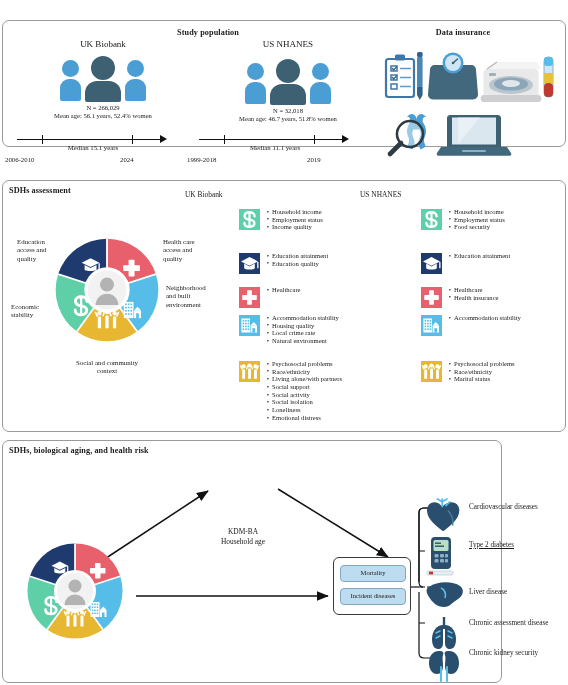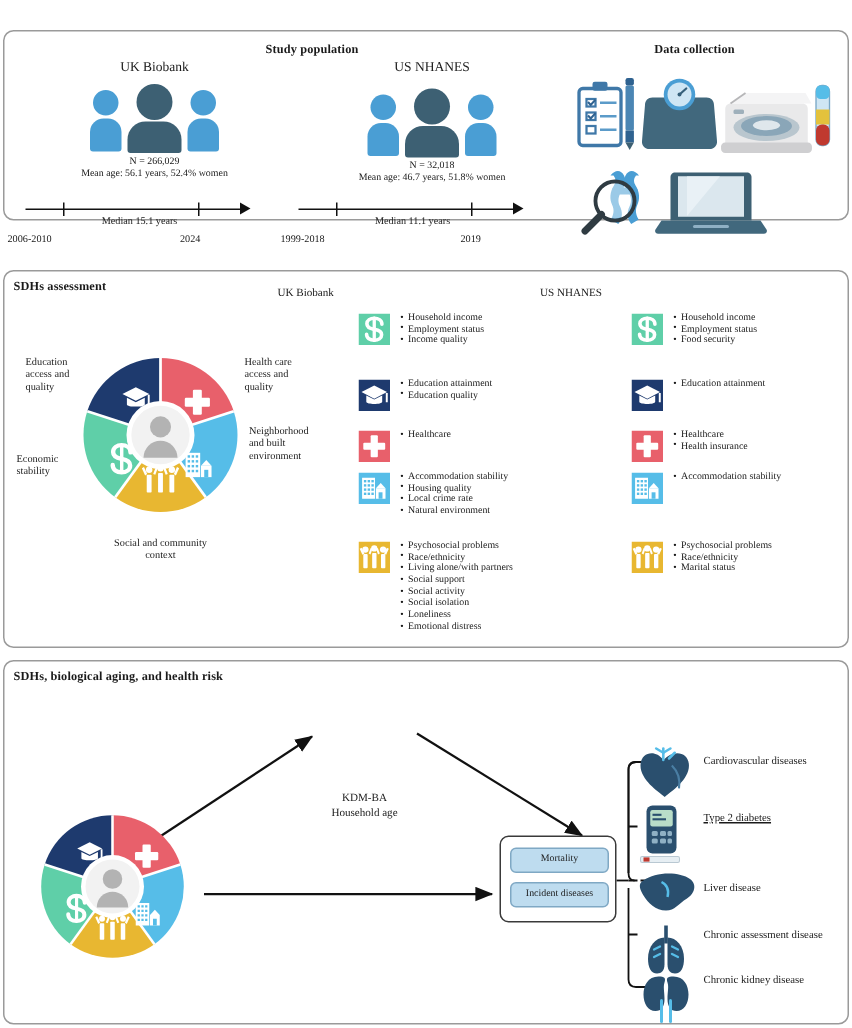--- a/index.html
+++ b/index.html
@@ -2,21 +2,21 @@
 <html><head>
 <meta charset="utf-8">
 <style>
   html,body{margin:0;padding:0;background:#ffffff;}
   body{width:568px;height:685px;position:relative;
        font-family:"Liberation Serif","DejaVu Serif",serif;
        color:#1a1a1a;-webkit-font-smoothing:antialiased;}
   .panel{position:absolute;border:1px solid #9a9a9a;border-radius:7px;background:#fff;box-sizing:border-box;}
   #panel-study{left:2px;top:20px;width:564px;height:127px;}
   #panel-sdh{left:2px;top:180px;width:564px;height:252px;}
-  #panel-risk{left:2px;top:440px;width:564px;height:243px;}
+  #panel-risk{left:2px;top:440px;width:500px;height:243px;}
 
   .panel-title{position:absolute;font-weight:bold;font-size:8.2px;letter-spacing:.1px;}
   .ctr-title{text-align:center;}
   .sub-title{position:absolute;font-size:9px;text-align:center;}
   .small{font-size:6.6px;line-height:1.22;text-align:center;}
   .lbl{position:absolute;font-size:6.9px;line-height:1.2;}
 
   
   .trio{position:absolute;}
   .trio i{position:absolute;display:block;}
@@ -61,21 +61,21 @@
 
   .dis-row{position:absolute;font-size:7.2px;line-height:1.18;}
 
   svg.ovl{position:absolute;left:0;top:0;pointer-events:none;}
 </style>
 </head>
 <body>
 
 <div class="panel" id="panel-study">
   <div class="panel-title ctr-title" style="left:60px;top:7px;width:290px;">Study population</div>
-  <div class="panel-title ctr-title" style="left:360px;top:7px;width:200px;">Data collection</div>
+  <div class="panel-title ctr-title" style="left:360px;top:7px;width:200px;">Data insurance</div>
 
   <div class="sub-title" style="left:30px;top:18px;width:140px;">UK Biobank</div>
   <div class="trio" style="left:57px;top:33px;width:86px;height:48px;">
     <i class="p-side head" style="left:2px;top:6px;width:17px;height:17px;"></i>
     <i class="p-side body-s" style="left:0px;top:25px;width:21px;height:22px;"></i>
     <i class="p-side head" style="right:2px;top:6px;width:17px;height:17px;"></i>
     <i class="p-side body-s" style="right:0px;top:25px;width:21px;height:22px;"></i>
     <i class="p-mid head" style="left:31px;top:2px;width:24px;height:24px;"></i>
     <i class="p-mid body-s" style="left:25px;top:27px;width:36px;height:21px;border-radius:12px 12px 2px 2px;"></i>
   </div>
@@ -565,21 +565,21 @@
   <div class="outcome-box" style="left:330px;top:116px;width:78px;height:58px;">
     <div class="obtn" style="left:6px;top:7px;width:64px;height:15px;">Mortality</div>
     <div class="obtn" style="left:6px;top:30px;width:64px;height:15px;">Incident diseases</div>
   </div>
 
   <div id="disease-list">
       <div class="dis-row" style="left: 466px; top: 62px; width: 92px;">Cardiovascular diseases</div>
       <div class="dis-row" style="left: 466px; top: 100px; width: 92px; text-decoration: underline;">Type 2 diabetes</div>
       <div class="dis-row" style="left: 466px; top: 147px; width: 92px;">Liver disease</div>
       <div class="dis-row" style="left: 466px; top: 178px; width: 92px;">Chronic assessment disease</div>
-      <div class="dis-row" style="left: 466px; top: 208px; width: 92px;">Chronic kidney disease</div>
+      <div class="dis-row" style="left: 466px; top: 208px; width: 92px;">Chronic kidney security</div>
     </div>
   <svg class="ovl" width="564" height="243" viewBox="0 0 564 243">
     <g transform="translate(424,58) scale(0.95)">
       <path d="M16 8 C10 0 0 3 0 12 c0 10 12 18 17 22 5-4 17-12 17-22 0-9-10-12-18-4z" fill="#2a4f6e"></path>
       <g stroke="#56bde8" stroke-width="1.8" fill="none" stroke-linecap="round">
         <path d="M16 8 V0"></path>
           <path d="M16 3 l-5-3"></path>
           <path d="M16 3 l5-3"></path>
           <path d="M20 7 l4-4"></path>
       </g>

